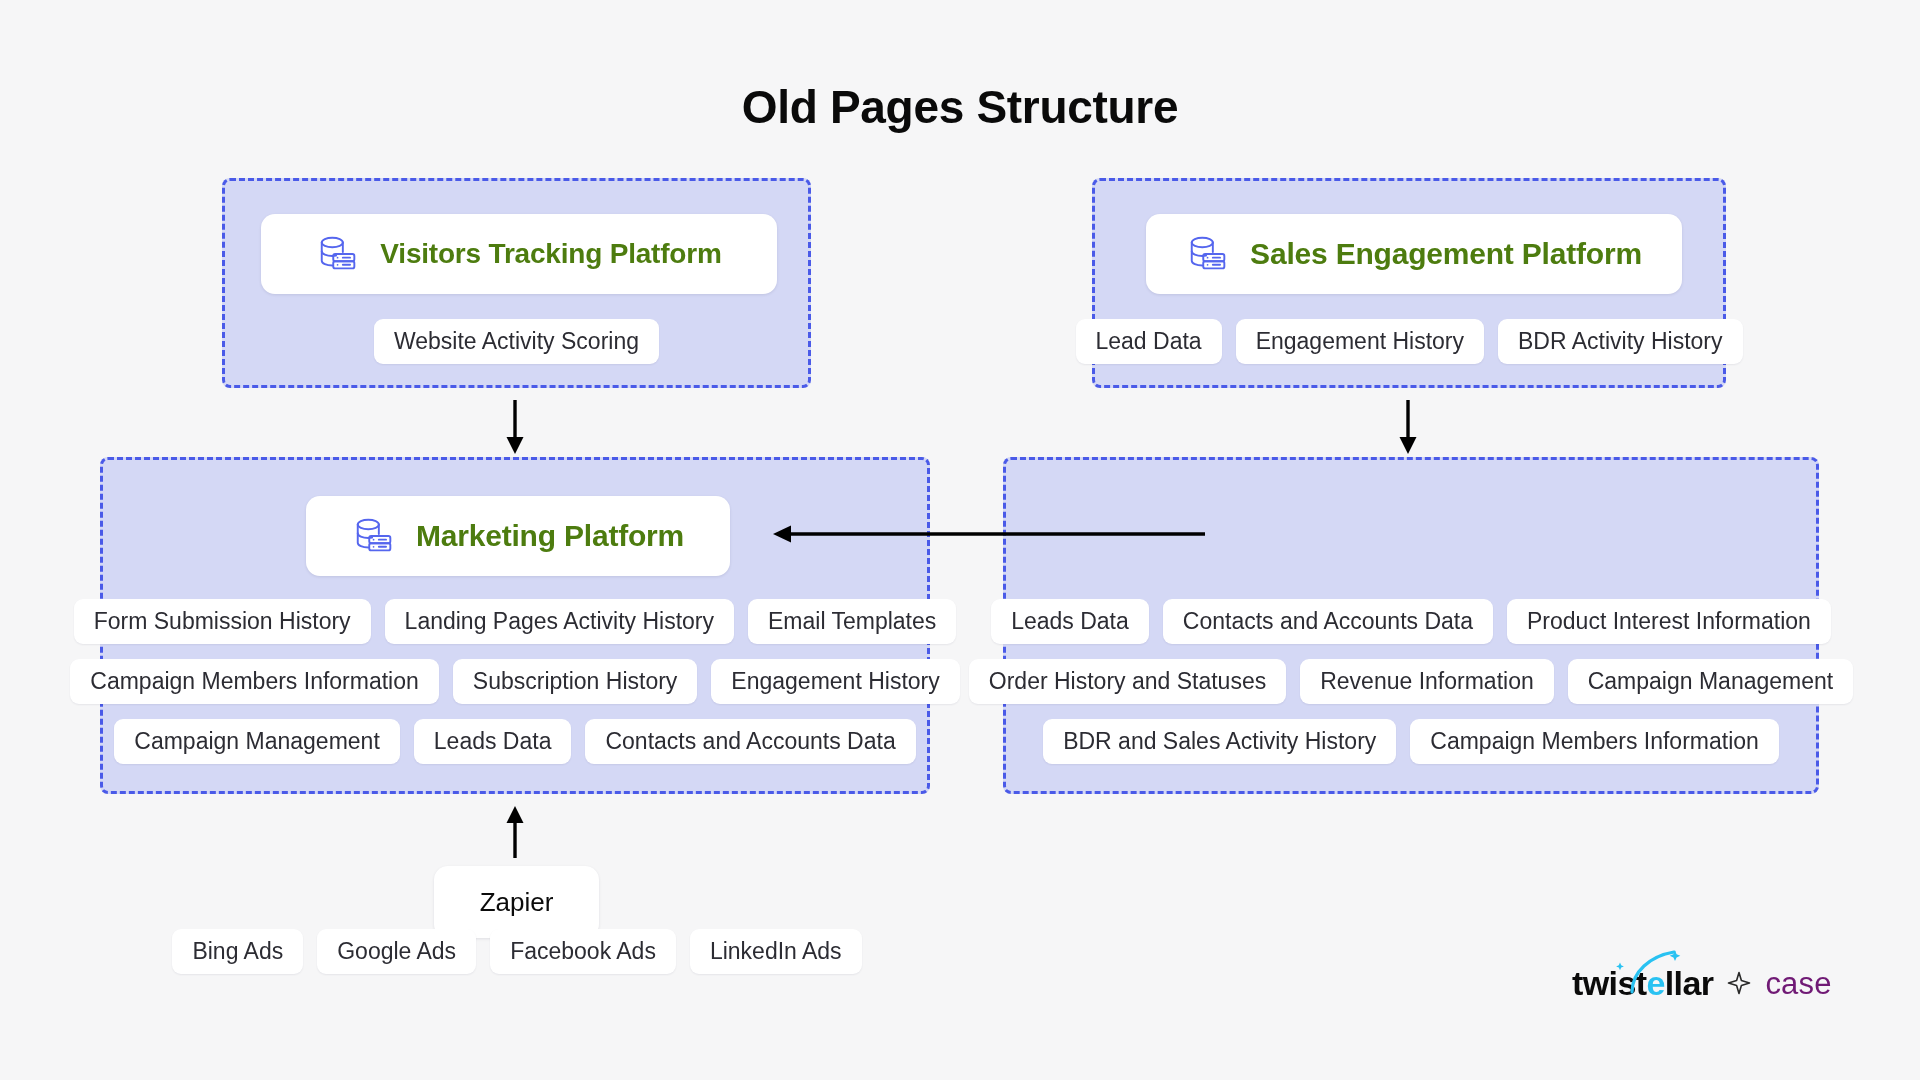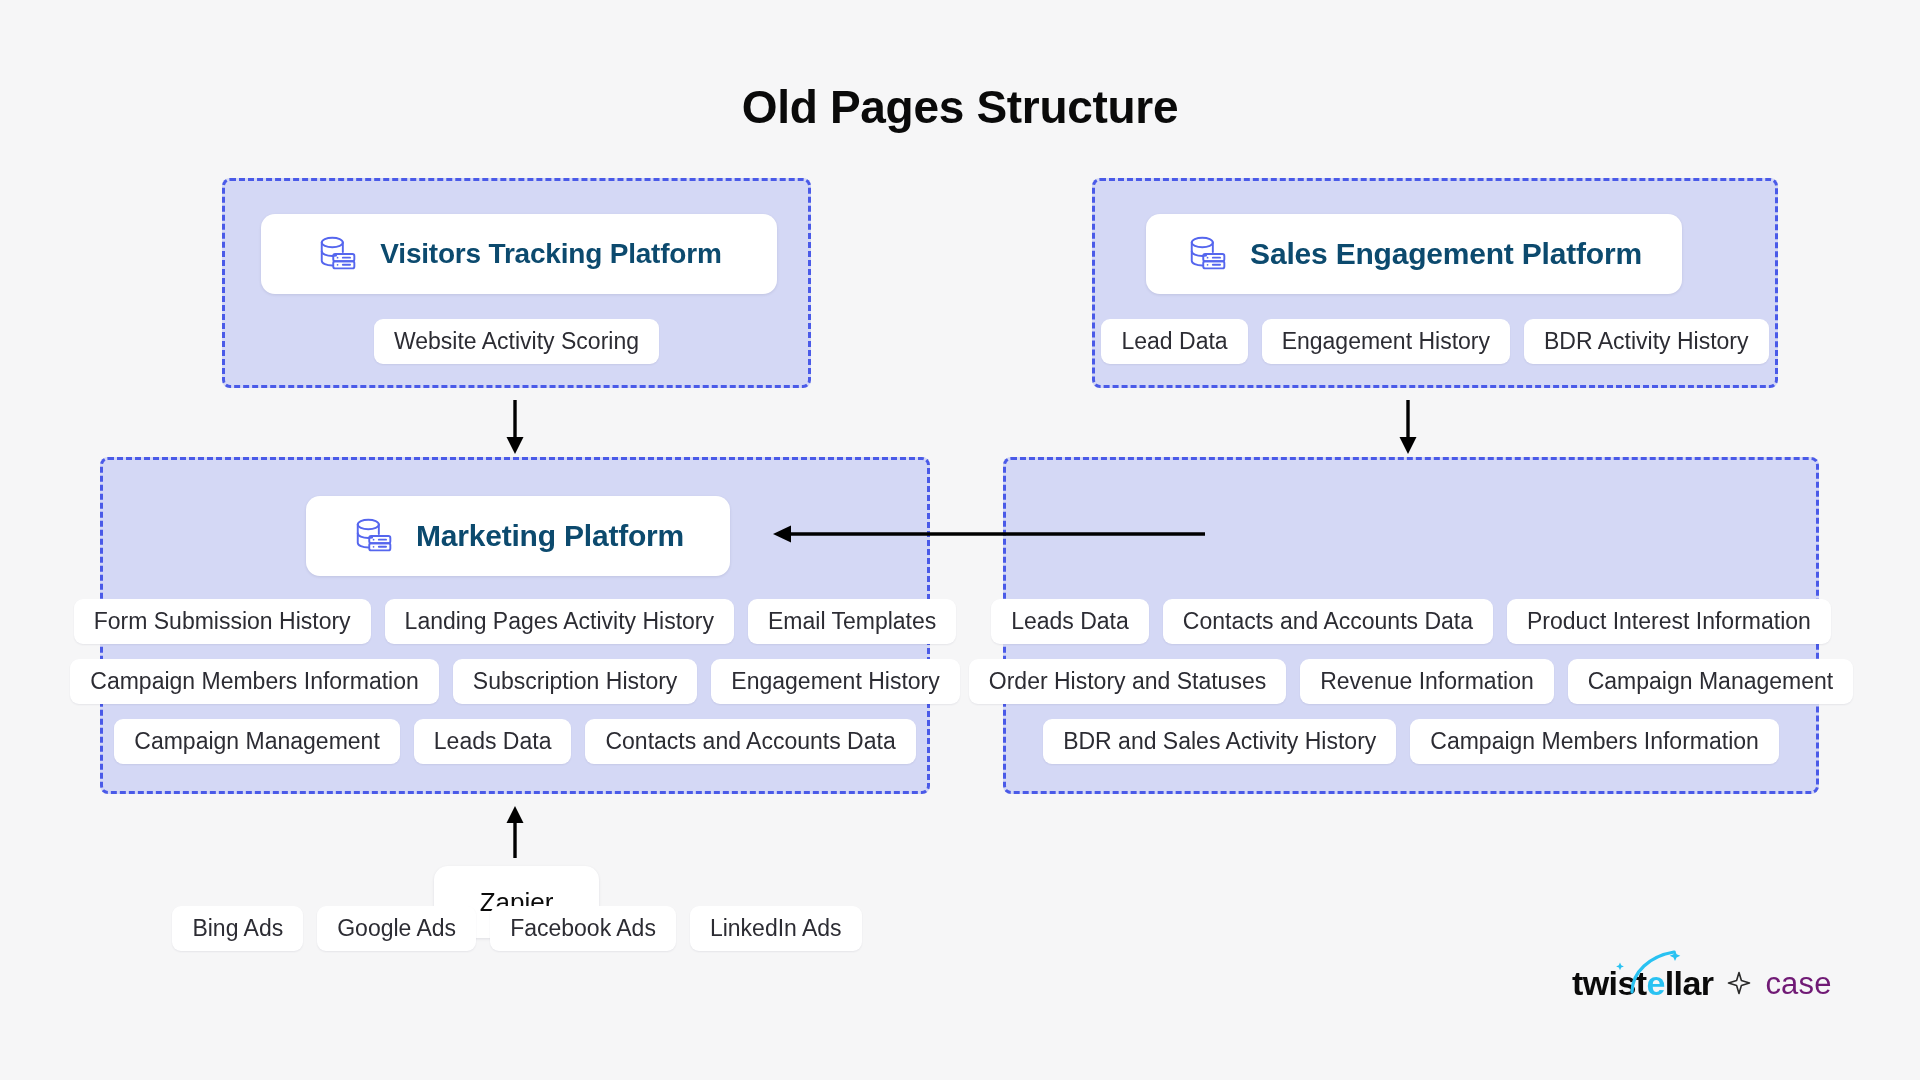--- a/index.html
+++ b/index.html
@@ -48,21 +48,21 @@
     box-shadow: 0 1px 3px rgba(20,20,60,0.10);
     display: flex;
     align-items: center;
     justify-content: center;
     gap: 18px;
     padding: 0 26px;
   }
   .header-card .title-text {
     font-size: 28px;
     font-weight: 700;
-    color: #0c4a6e;
+    color: #4d7c0f;
     white-space: nowrap;
     letter-spacing: -0.2px;
   }
   .header-card.big .title-text { font-size: 30px; }
 
   .db-icon { flex: 0 0 auto; display: block; }
 
   
   .pill-row {
     position: absolute;
@@ -150,21 +150,21 @@
         <path d="M28 35.3 H35.5"></path>
       </svg>
       <span class="title-text">Visitors Tracking Platform</span>
     </div>
 
     <div class="pill-row" style="top:138px;">
       <span class="pill">Website Activity Scoring</span>
     </div>
   </div>
 
-  <div class="group" style="left:1092px; top:178px; width:686px; height:210px;">
+  <div class="group" style="left:1092px; top:178px; width:634px; height:210px;">
 
     <div class="header-card big" style="left:51px; top:33px; width:536px; height:80px;">
       <svg class="db-icon" width="46" height="46" viewBox="0 0 48 48" fill="none" stroke="#5566ee" stroke-width="2" stroke-linecap="round" stroke-linejoin="round">
         <ellipse cx="17" cy="12" rx="11" ry="5"></ellipse>
         <path d="M6 12 V31 c0 2.8 4.9 5 11 5"></path>
         <path d="M28 12 V22"></path>
         <path d="M6 21 c0 2.8 4.9 5 11 5 c1.4 0 2.8-.12 4-.33"></path>
         <rect x="18" y="24" width="22" height="7.5" rx="2"></rect>
         <rect x="18" y="31.5" width="22" height="7.5" rx="2"></rect>
         <circle cx="22.5" cy="27.8" r="0.9" fill="#5566ee" stroke="none"></circle>
@@ -265,21 +265,21 @@
     <svg width="30" height="58" viewBox="0 0 30 58">
       <line x1="15" y1="54" x2="15" y2="16" stroke="#000" stroke-width="3.4"></line>
       <polygon points="15,2 6.5,19 23.5,19" fill="#000"></polygon>
     </svg>
   </div>
 
   <div class="plain-card" style="left:434px; top:866px; width:165px; height:72px;">
     <span>Zapier</span>
   </div>
 
-  <div class="pill-row" style="left:222px; top:906px; width:590px; justify-content:center;">
+  <div class="pill-row" style="left:222px; top:929px; width:590px; justify-content:center;">
     <span class="pill">Bing Ads</span>
     <span class="pill">Google Ads</span>
     <span class="pill">Facebook Ads</span>
     <span class="pill">LinkedIn Ads</span>
   </div>
 
   <div class="logo" style="left:1572px; top:966px;">
     <div class="logo-word">
       <span>twist</span><span class="cy">e</span><span>llar</span>
       <svg style="position:absolute; left:54px; top:-16px; overflow:visible;" width="70" height="46" viewBox="0 0 70 46" fill="none">

